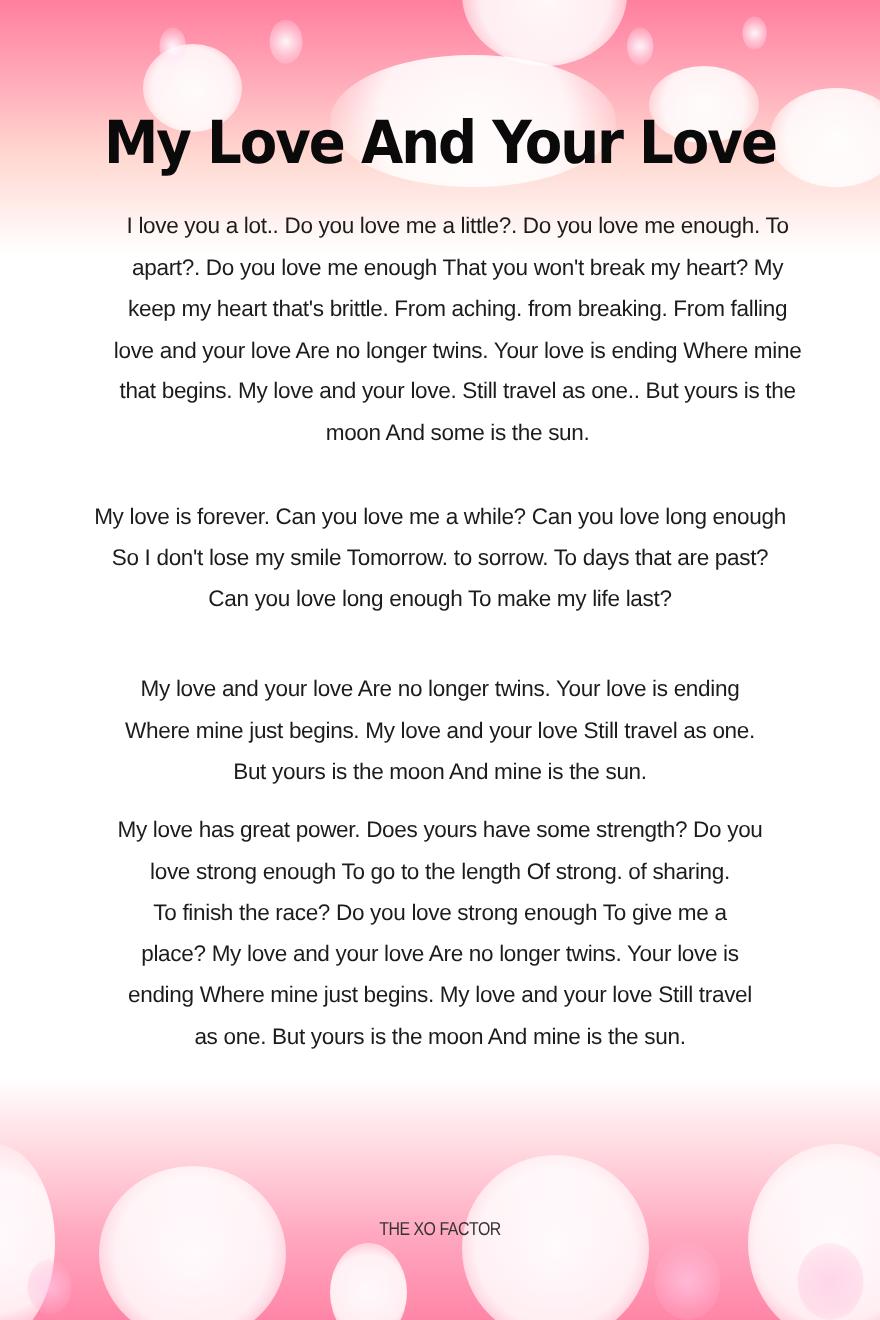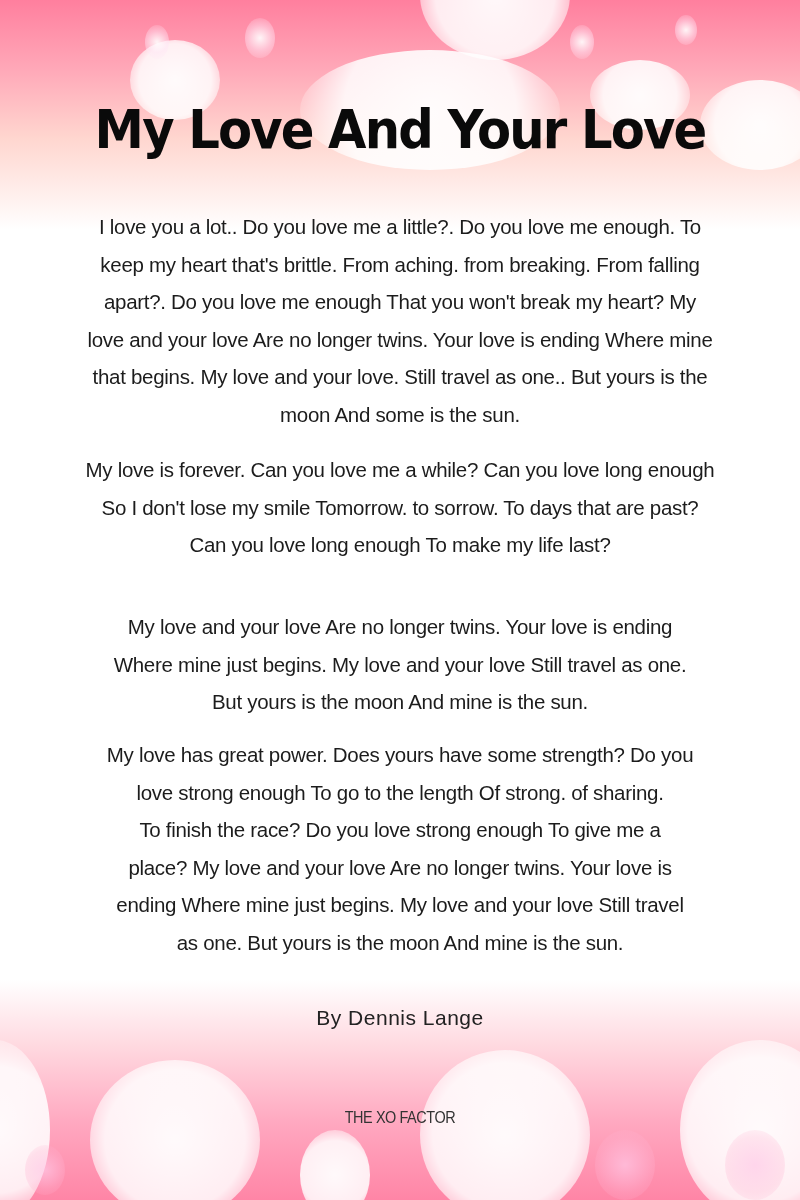--- a/index.html
+++ b/index.html
@@ -28,21 +28,21 @@
     font-size: 54px; letter-spacing: -2px; color: #0a0a0a;
     transform: scaleX(0.92);
   }
   .stanza {
     position: absolute; left: 80px; width: 640px; text-align: center;
     font-family: "Liberation Sans Narrow", "Liberation Sans", sans-serif;
     font-size: 20.5px; line-height: 37.5px; color: #1c1c1c;
     letter-spacing: -0.3px;
   }
   .stanza .line { display: block; white-space: nowrap; }
-  .s1 { top: 208px; }
+  .s1 { top: 187px; margin-left: 16px; }
   .s2 { top: 451px; }
   .s3 { top: 592px; margin-top: 16px; }
   .s4 { top: 736px; }
   .author {
     position: absolute; left: 0; top: 1006px; width: 800px; text-align: center;
     font-family: "Liberation Sans", sans-serif; font-size: 21px; color: #222;
     letter-spacing: 0.5px;
   }
   .brand {
     position: absolute; left: 0; top: 1108px; width: 800px; text-align: center;
@@ -73,22 +73,22 @@
 <div class="bubble b-white" style="left:-60px;top:1040px;width:110px;height:180px;"></div>
 <div class="bubble b-pink" style="left:25px;top:1145px;width:40px;height:50px;"></div>
 <div class="bubble b-pink" style="left:595px;top:1130px;width:60px;height:70px;"></div>
 <div class="bubble b-pink" style="left:725px;top:1130px;width:60px;height:70px;"></div>
 
 <div class="content">
   <div class="title">My Love And Your Love</div>
 
   <div class="stanza s1">
     <span class="line">I love you a lot.. Do you love me a little?. Do you love me enough. To</span>
+    <span class="line">apart?. Do you love me enough That you won't break my heart? My</span>
     <span class="line">keep my heart that's brittle. From aching. from breaking. From falling</span>
-    <span class="line">apart?. Do you love me enough That you won't break my heart? My</span>
     <span class="line">love and your love Are no longer twins. Your love is ending Where mine</span>
     <span class="line">that begins. My love and your love. Still travel as one.. But yours is the</span>
     <span class="line">moon And some is the sun.</span>
   </div>
 
   <div class="stanza s2">
     <span class="line">My love is forever. Can you love me a while? Can you love long enough</span>
     <span class="line">So I don't lose my smile Tomorrow. to sorrow. To days that are past?</span>
     <span class="line">Can you love long enough To make my life last?</span>
   </div>
@@ -101,15 +101,14 @@
 
   <div class="stanza s4">
     <span class="line">My love has great power. Does yours have some strength? Do you</span>
     <span class="line">love strong enough To go to the length Of strong. of sharing.</span>
     <span class="line">To finish the race? Do you love strong enough To give me a</span>
     <span class="line">place? My love and your love Are no longer twins. Your love is</span>
     <span class="line">ending Where mine just begins. My love and your love Still travel</span>
     <span class="line">as one.  But yours is the moon And mine is the sun.</span>
   </div>
 
-  <div class="author">By Dennis Lange</div>
   <div class="brand">THE XO FACTOR</div>
 </div>
 
 </body></html>

